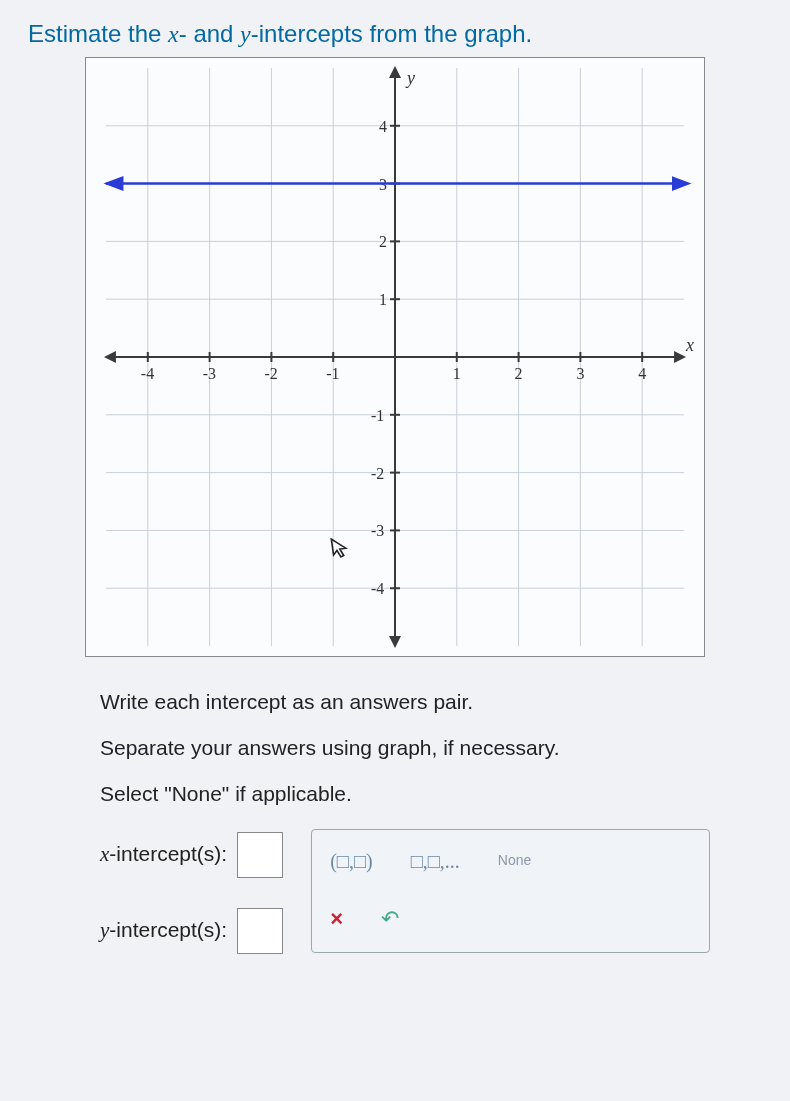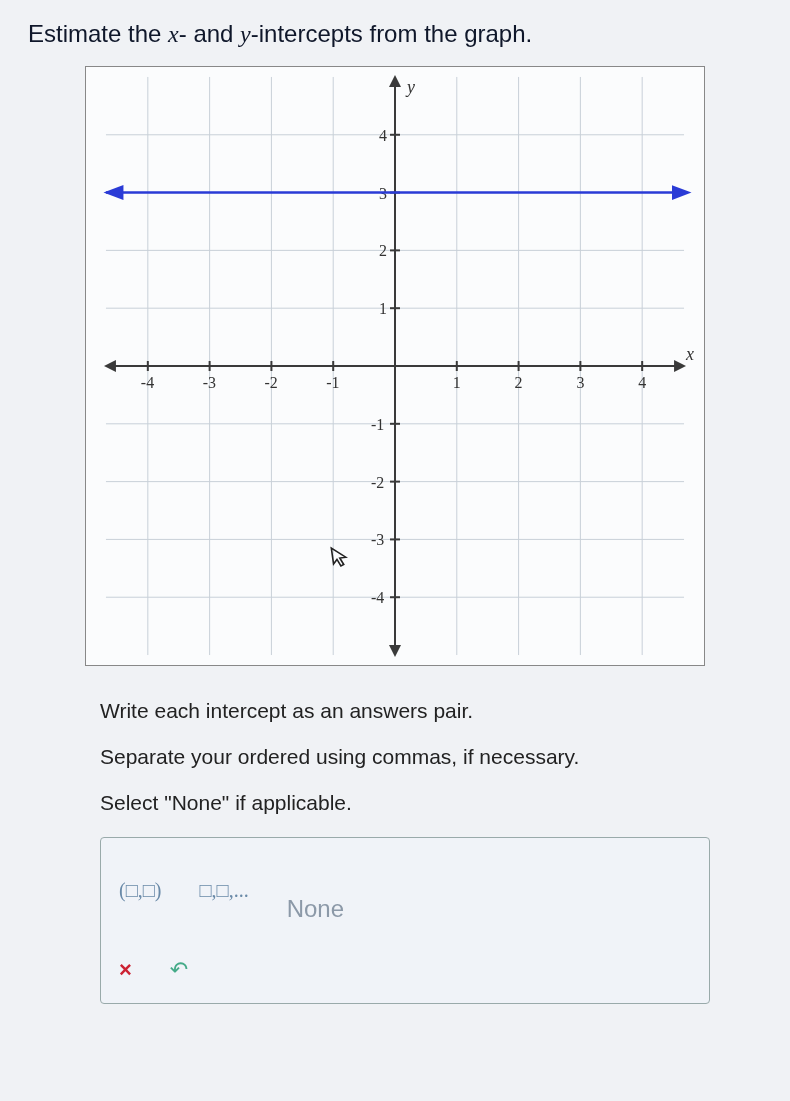--- a/index.html
+++ b/index.html
@@ -6,22 +6,22 @@
     body {
       font-family: -apple-system, BlinkMacSystemFont, "Segoe UI", Arial, sans-serif;
       background: #f0f2f5;
       width: 790px;
       height: 1101px;
       padding: 20px;
       color: #2a2a2a;
     }
     .question-text {
       font-size: 24px;
-      color: #0f172a;
-      margin-bottom: 18px;
+      color: #0369a1;
+      margin-bottom: 9px;
       font-weight: 400;
       padding-left: 8px;
     }
     .question-text .var {
       font-style: italic;
       font-family: "Times New Roman", serif;
     }
     .graph-container {
       width: 620px;
       height: 600px;
@@ -133,22 +133,21 @@
     }
     .helper-btn {
       font-size: 20px;
       color: #6a8aa8;
       cursor: pointer;
       font-family: "Times New Roman", serif;
     }
     .helper-btn.none {
       color: #8c99a8;
       font-family: inherit;
-      font-size: 24px;
-      margin-top: 36px;
+      font-size: 14px;
     }
     .helper-x {
       color: #c23;
       font-size: 22px;
       font-weight: bold;
       font-family: Arial, sans-serif;
     }
     .helper-reset {
       color: #4a8;
       font-size: 22px;
@@ -250,24 +249,34 @@
   </svg>
   <div class="cursor-icon">
     <svg width="18" height="24" viewBox="0 0 18 24">
       <path d="M2 2 L2 18 L6 14 L9 21 L12 20 L9 13 L15 13 Z" fill="none" stroke="#222" stroke-width="1.6"></path>
     </svg>
   </div>
 </div>
 
 <div class="instructions">
   <p>Write each intercept as an answers pair.</p>
-  <p>Separate your ordered using commas, if necessary.</p>
+  <p>Separate your answers using graph, if necessary.</p>
   <p>Select "None" if applicable.</p>
 
   <div class="answer-row">
+    <div class="answer-labels">
+      <div class="answer-label">
+        <span><span class="var">x</span><span>-intercept(s):</span></span>
+        <span class="input-box"></span>
+      </div>
+      <div class="answer-label">
+        <span><span class="var">y</span><span>-intercept(s):</span></span>
+        <span class="input-box"></span>
+      </div>
+    </div>
 
     <div class="helper-panel">
       <div class="helper-row">
         <span class="helper-btn">(□,□)</span>
         <span class="helper-btn">□,□,...</span>
         <span class="helper-btn none">None</span>
       </div>
       <div class="helper-row">
         <span class="helper-x">×</span>
         <span class="helper-reset">↶</span>

